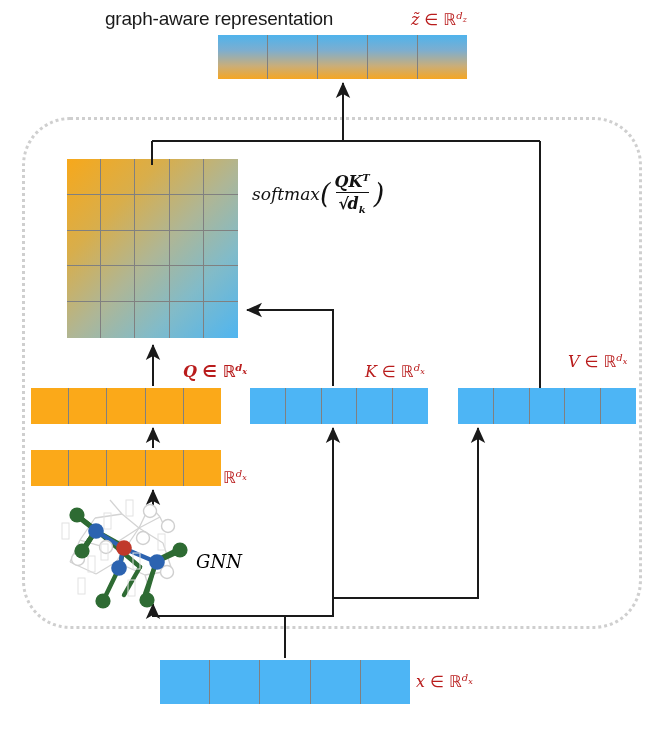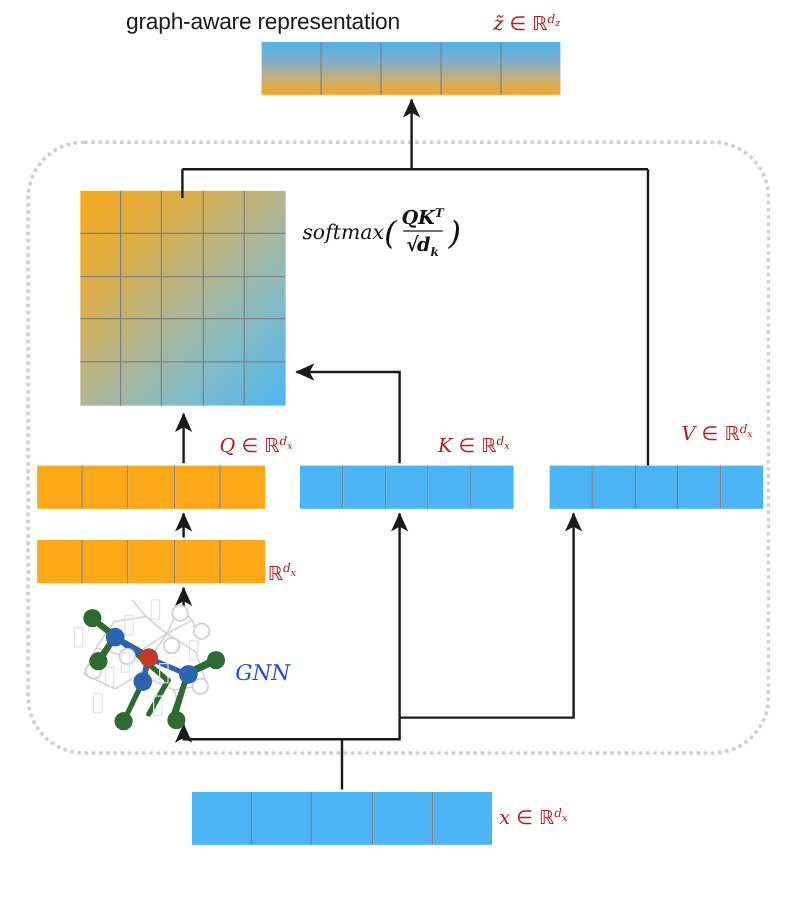--- a/index.html
+++ b/index.html
@@ -148,21 +148,21 @@
   .paren { font-size: 27px; font-style: italic; }
   .sqrt-wrap { position: relative; padding-left: 9px; }
   .sqrt-sym { position: absolute; left: 0; top: 0px; font-size: 16px; font-style: normal; }
   .gnn-label {
     position: absolute;
     left: 196px;
     top: 551px;
     font-family: "DejaVu Serif", serif;
     font-style: italic;
     font-size: 18px;
-    color: #1d4ed8;
+    color: #000000;
   }
 </style>
 </head>
 <body>
 
 <div class="stage">
 
   <div class="title">graph-aware representation</div>
 
   <div class="math" style="left:411px; top:10px;">
@@ -212,21 +212,21 @@
   <div class="softmax">
     <span>softmax</span>
       <span class="paren">(</span>
       <span class="frac">
       <span class="num"><span>QK</span><sup style="font-size:10px;">T</sup></span>
       <span class="den"><span class="sqrt-wrap"><span class="sqrt-sym">√</span><span>d</span><sub style="font-size:10px;">k</sub></span></span>
     </span>
       <span class="paren">)</span>
   </div>
 
-  <div class="math" style="left:183px; top:362px;">
+  <div class="math" style="left:183px; top:362px;font-weight:bold;">
     <span>Q</span>
     <span class="up bb">∈</span>
     <span class="bb">ℝ</span><sup class="sub-exp"><span>d</span><sub>x</sub></sup>
   </div>
 
   <div class="math" style="left:365px; top:362px;">
     <span>K</span>
     <span class="up bb">∈</span>
     <span class="bb">ℝ</span><sup class="sub-exp"><span>d</span><sub>x</sub></sup>
   </div>

